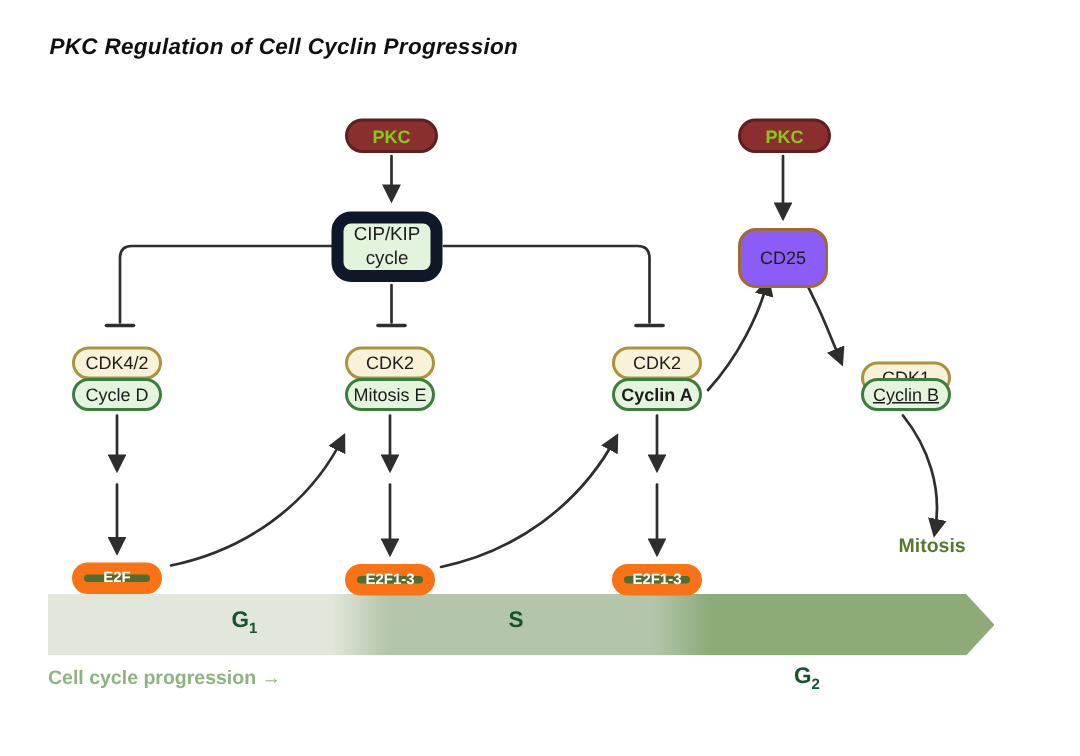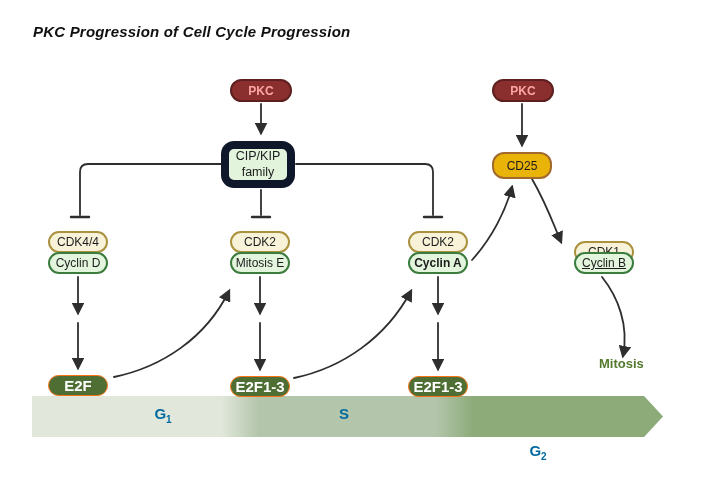--- a/index.html
+++ b/index.html
@@ -12,73 +12,73 @@
     font-size:15px; font-weight:700; font-style:italic; color:#101010;
     letter-spacing:0.2px;
   }
   #connectors { position:absolute; left:0; top:0; width:720px; height:504px; z-index:2; }
 
   .node {
     position:absolute; box-sizing:border-box; z-index:3;
     display:flex; align-items:center; justify-content:center;
     border-radius:12px; font-size:12px; color:#1c1c1c; text-align:center;
   }
-  .pkc { width:62px; height:23px; background:#8b2e2e; border:2px solid #5d1f1f; color:#fca5a5; font-weight:700; }
+  .pkc { width:62px; height:23px; background:#8b2e2e; border:2px solid #5d1f1f; color:#84cc16; font-weight:700; }
   #pkc-left  { left:230px; top:79px; }
   #pkc-right { left:492px; top:79px; }
 
   #cipkip {
     left:221px; top:141px; width:74px; height:47px;
     background:#e3f4dd; border:8px solid #0f172a; border-radius:13px;
     flex-direction:column; line-height:1.25; font-size:12.5px;
   }
-  #cd25 { left:492px; top:152px; width:60px; height:27px; background:#eab308; border:2px solid #a26b2d; }
+  #cd25 { left:492px; top:152px; width:60px; height:40px; background:#8b5cf6; border:2px solid #a26b2d; }
 
   .cdk    { width:60px; height:22px; background:#f8f2d9; border:2px solid #ab923e; border-radius:11px; }
   .cyclin { width:60px; height:22px; background:#e4f5de; border:2px solid #3d7c3f; border-radius:11px; }
   #cdk46   { left:48px;  top:231px; } #cyclin-d { left:48px;  top:252px; }
   #cdk2-m  { left:230px; top:231px; } #cyclin-e { left:230px; top:252px; }
   #cdk2-r  { left:408px; top:231px; } #cyclin-a { left:408px; top:252px;font-weight:bold; }
   #cdk1    { left:574px; top:241px; } #cyclin-b { left:574px; top:252px;text-decoration:underline; }
 
   .e2f {
-    width:60px; height:21px; background:#4e6e34; border:1px solid #f97316;
-    border-radius:11px; color:#ffffff; font-weight:700; font-size:15px;
+    width:60px; height:21px; background:#4e6e34; border:8px solid #f97316;
+    border-radius:11px; color:#ffffff; font-weight:700; font-size:10px;
   }
   #e2f-left { left:48px; top:375px; } #e2f-mid { left:230px; top:376px; } #e2f-right { left:408px; top:376px; }
 
   #mitosis {
     position:absolute; left:599px; top:356px; z-index:3;
     font-size:13px; font-weight:700; color:#547a2e;
   }
 
   #banner {
     position:absolute; left:32px; top:396px; width:631px; height:41px; z-index:1;
     background:linear-gradient(to right,
       #e1e8db 0%, #e1e8db 30%, #b3c5aa 36%, #b3c5aa 64%, #8cab79 70%, #8cab79 100%);
     clip-path:polygon(0 0, 97% 0, 100% 50%, 97% 100%, 0 100%);
   }
   .phase {
     position:absolute; top:405px; z-index:3; transform:translateX(-50%);
-    font-size:15px; font-weight:700; color:#0369a1;
+    font-size:15px; font-weight:700; color:#14532d;
   }
   .phase sub { font-size:10px; font-weight:700; }
   #phase-g1 { left:163px; } #phase-s { left:344px; } #phase-g2 { left:538px;margin-top:37px; }
 
   #caption {
     position:absolute; left:32px; top:444px; z-index:3;
     font-size:13px; font-weight:700; color:#8cb47c;
   }
 </style>
 </head>
 <body>
 
 <div id="stage">
 
-  <div id="title">PKC Progression of Cell Cycle Progression</div>
+  <div id="title">PKC Regulation of Cell Cyclin Progression</div>
 
   <svg id="connectors" viewBox="0 0 720 504" fill="none" stroke="#2e2e2e" stroke-width="1.8" stroke-linecap="round">
     <defs>
       <marker id="ah" viewBox="0 0 10 10" refX="8" refY="5" markerWidth="7" markerHeight="7" orient="auto-start-reverse">
         <path d="M0,0 L10,5 L0,10 z" fill="#2e2e2e" stroke="none"></path>
       </marker>
     </defs>
 
     <path d="M261,104 L261,133" marker-end="url(#ah)"></path>
     <path d="M522,104 L522,145" marker-end="url(#ah)"></path>
@@ -107,27 +107,27 @@
     <path d="M472,260 C492,238 506,210 512,187" marker-end="url(#ah)"></path>
     <path d="M532,179 C546,203 553,223 561,242" marker-end="url(#ah)"></path>
     <path d="M602,277 C618,297 629,325 623,356" marker-end="url(#ah)"></path>
   </svg>
 
   <div class="node pkc" id="pkc-left">PKC</div>
   <div class="node pkc" id="pkc-right">PKC</div>
 
   <div class="node" id="cipkip">
     <span>CIP/KIP</span>
-    <span>family</span>
+    <span>cycle</span>
   </div>
 
   <div class="node" id="cd25">CD25</div>
 
-  <div class="node cdk" id="cdk46">CDK4/4</div>
-  <div class="node cyclin" id="cyclin-d">Cyclin D</div>
+  <div class="node cdk" id="cdk46">CDK4/2</div>
+  <div class="node cyclin" id="cyclin-d">Cycle D</div>
 
   <div class="node cdk" id="cdk2-m">CDK2</div>
   <div class="node cyclin" id="cyclin-e">Mitosis E</div>
 
   <div class="node cdk" id="cdk2-r">CDK2</div>
   <div class="node cyclin" id="cyclin-a">Cyclin A</div>
 
   <div class="node cdk" id="cdk1">CDK1</div>
   <div class="node cyclin" id="cyclin-b">Cyclin B</div>
 
@@ -136,14 +136,15 @@
   <div class="node e2f" id="e2f-right">E2F1-3</div>
 
   <div id="mitosis">Mitosis</div>
 
   <div id="banner"></div>
 
   <div class="phase" id="phase-g1"><span>G</span><sub>1</sub></div>
   <div class="phase" id="phase-s"><span>S</span><sub></sub></div>
   <div class="phase" id="phase-g2"><span>G</span><sub>2</sub></div>
 
+  <div id="caption">Cell cycle progression →</div>
 
 </div>
 
 </body></html>

